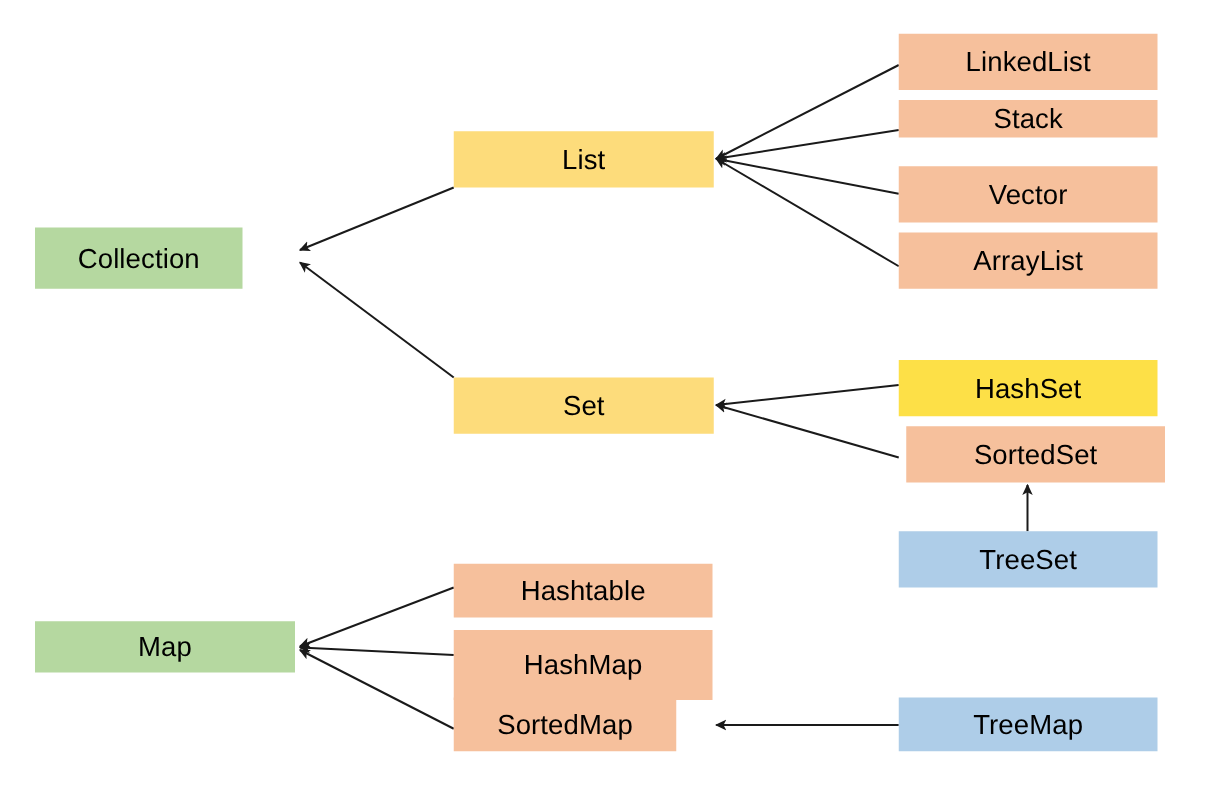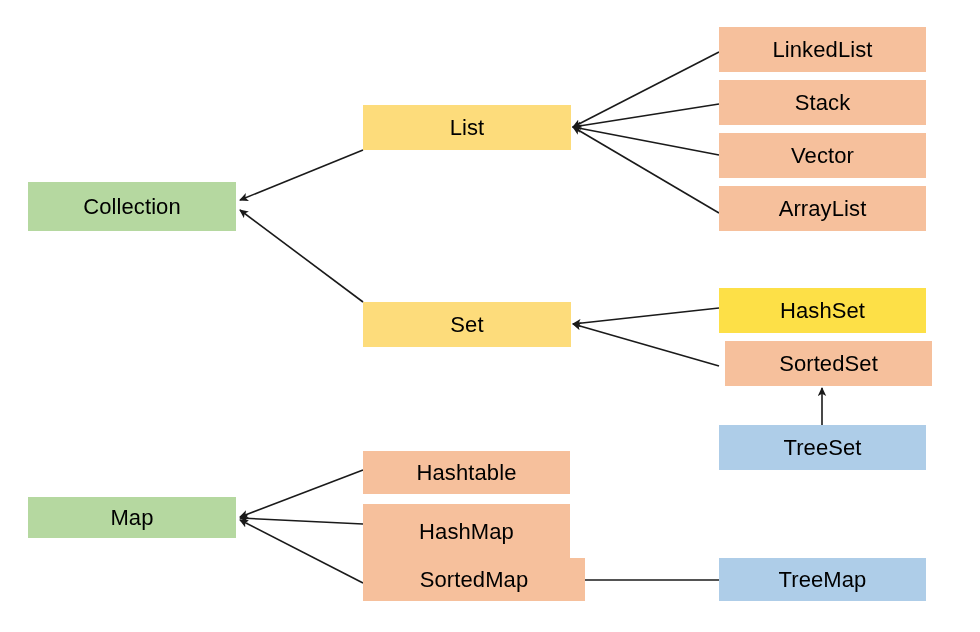--- a/index.html
+++ b/index.html
@@ -66,33 +66,33 @@
         <line x1="719" y1="366" x2="573" y2="324" stroke="#1a1a1a" stroke-width="1.6" marker-end="url(#arrowhead)"></line>
         <line x1="822" y1="425" x2="822" y2="388" stroke="#1a1a1a" stroke-width="1.6" marker-end="url(#arrowhead)"></line>
         <line x1="363" y1="470" x2="240" y2="517" stroke="#1a1a1a" stroke-width="1.6" marker-end="url(#arrowhead)"></line>
         <line x1="363" y1="524" x2="240" y2="518" stroke="#1a1a1a" stroke-width="1.6" marker-end="url(#arrowhead)"></line>
         <line x1="363" y1="583" x2="240" y2="520" stroke="#1a1a1a" stroke-width="1.6" marker-end="url(#arrowhead)"></line>
         <line x1="719" y1="580" x2="573" y2="580" stroke="#1a1a1a" stroke-width="1.6" marker-end="url(#arrowhead)"></line>
       </g>
   </svg>
 
   <div id="node-layer">
-      <div class="node" style="left: 28px; top: 182px; width: 208px; height: 49px; background: rgb(181, 216, 160);">
+      <div class="node" style="left: 28px; top: 182px; width: 166px; height: 49px; background: rgb(181, 216, 160);">
         <span class="node-label">Collection</span>
       </div>
       <div class="node" style="left: 363px; top: 105px; width: 208px; height: 45px; background: rgb(253, 220, 123);">
         <span class="node-label">List</span>
       </div>
       <div class="node" style="left: 363px; top: 302px; width: 208px; height: 45px; background: rgb(253, 220, 123);">
         <span class="node-label">Set</span>
       </div>
       <div class="node" style="left: 719px; top: 27px; width: 207px; height: 45px; background: rgb(246, 192, 156);">
         <span class="node-label">LinkedList</span>
       </div>
-      <div class="node" style="left: 719px; top: 80px; width: 207px; height: 45px; background: rgb(246, 192, 156);">
+      <div class="node" style="left: 719px; top: 80px; width: 207px; height: 30px; background: rgb(246, 192, 156);">
         <span class="node-label">Stack</span>
       </div>
       <div class="node" style="left: 719px; top: 133px; width: 207px; height: 45px; background: rgb(246, 192, 156);">
         <span class="node-label">Vector</span>
       </div>
       <div class="node" style="left: 719px; top: 186px; width: 207px; height: 45px; background: rgb(246, 192, 156);">
         <span class="node-label">ArrayList</span>
       </div>
       <div class="node" style="left: 719px; top: 288px; width: 207px; height: 45px; background: #fde047;">
         <span class="node-label">HashSet</span>
@@ -105,21 +105,21 @@
       </div>
       <div class="node" style="left: 28px; top: 497px; width: 208px; height: 41px; background: rgb(181, 216, 160);">
         <span class="node-label">Map</span>
       </div>
       <div class="node" style="left: 363px; top: 451px; width: 207px; height: 43px; background: rgb(246, 192, 156);">
         <span class="node-label">Hashtable</span>
       </div>
       <div class="node" style="left: 363px; top: 504px; width: 207px; height: 56px; background: rgb(246, 192, 156);">
         <span class="node-label">HashMap</span>
       </div>
-      <div class="node" style="left: 363px; top: 558px; width: 222px; height: 43px; background: rgb(246, 192, 156);">
+      <div class="node" style="left: 363px; top: 558px; width: 178px; height: 43px; background: rgb(246, 192, 156);">
         <span class="node-label">SortedMap</span>
       </div>
       <div class="node" style="left: 719px; top: 558px; width: 207px; height: 43px; background: rgb(174, 205, 232);">
         <span class="node-label">TreeMap</span>
       </div>
     </div>
 
 </div>
 
 </body></html>

